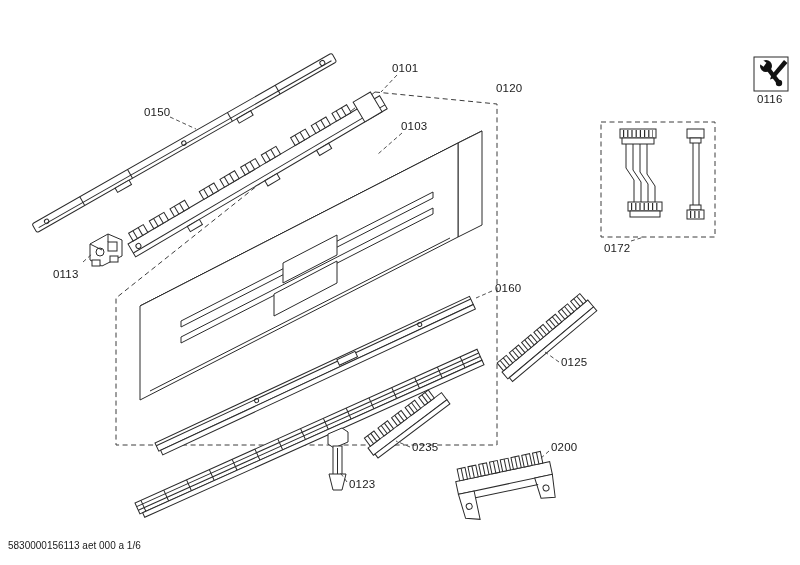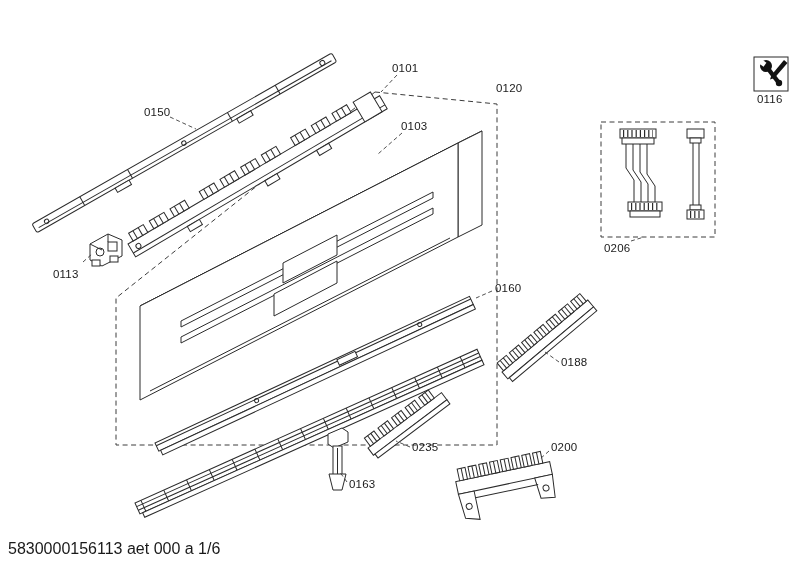--- a/index.html
+++ b/index.html
@@ -1,20 +1,20 @@
 <!DOCTYPE html>
 <html><head>
 <meta charset="utf-8">
 <style>
   html,body{margin:0;padding:0;width:800px;height:565px;background:#fff;}
   body{font-family:"Liberation Sans", sans-serif;position:relative;overflow:hidden;}
   .page{position:absolute;inset:0;background:#ffffff;}
   #art{position:absolute;left:0;top:0;}
   .part-label{position:absolute;font-size:11.5px;line-height:13px;color:#1a1a1a;letter-spacing:.2px;white-space:nowrap;}
-  .footer{position:absolute;left:8px;top:540px;font-size:16px;color:#1a1a1a;}
+  .footer{position:absolute;left:8px;top:540px;font-size:10px;color:#1a1a1a;}
   
   .s{stroke:#2b2b2b;stroke-width:1;fill:none;}
   .f{stroke:#2b2b2b;stroke-width:1;fill:#ffffff;}
   .dashline{stroke:#3c3c3c;stroke-width:1;stroke-dasharray:5 3.5;fill:none;}
   .leader{stroke:#3c3c3c;stroke-width:.9;stroke-dasharray:4 2.8;fill:none;}
   .hatchB{stroke:#2b2b2b;stroke-width:12;stroke-dasharray:1 24;fill:none;}
   .hatchC{stroke:#2b2b2b;stroke-width:7;stroke-dasharray:1.2 3;fill:none;}
 </style>
 </head>
 <body>
@@ -205,22 +205,22 @@
     <path class="leader" d="M549,451 L540,459"></path>
   </g>
 </svg>
 
 <span class="part-label" style="left:392px;top:62px">0101</span>
 <span class="part-label" style="left:144px;top:106px">0150</span>
 <span class="part-label" style="left:53px;top:268px">0113</span>
 <span class="part-label" style="left:496px;top:82px">0120</span>
 <span class="part-label" style="left:401px;top:120px">0103</span>
 <span class="part-label" style="left:495px;top:282px">0160</span>
-<span class="part-label" style="left:604px;top:242px">0206</span>
-<span class="part-label" style="left:561px;top:356px">0188</span>
+<span class="part-label" style="left:604px;top:242px">0172</span>
+<span class="part-label" style="left:561px;top:356px">0125</span>
 <span class="part-label" style="left:412px;top:441px">0235</span>
-<span class="part-label" style="left:349px;top:478px">0163</span>
+<span class="part-label" style="left:349px;top:478px">0123</span>
 <span class="part-label" style="left:551px;top:441px">0200</span>
 <span class="part-label" style="left:757px;top:93px">0116</span>
 
 <div class="footer">5830000156113 aet 000 a 1/6</div>
 
 </div>
 
 </body></html>

